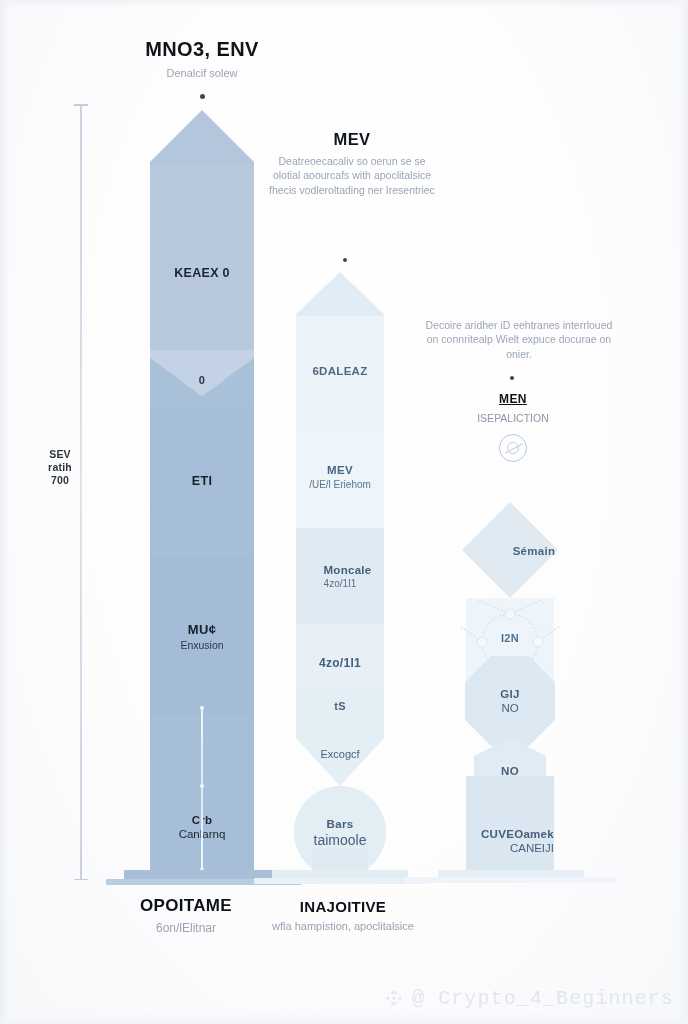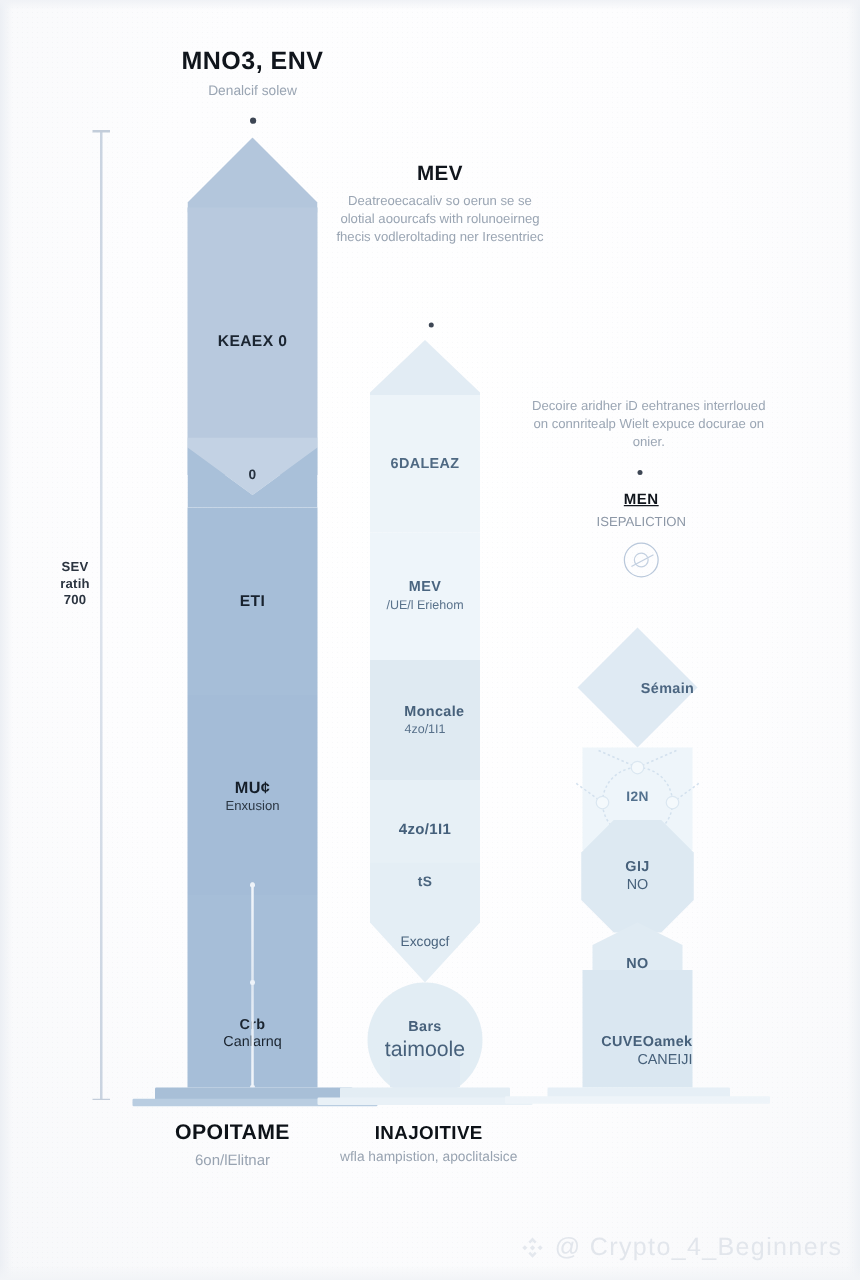--- a/index.html
+++ b/index.html
@@ -83,21 +83,21 @@
   #c3-glyph::after{content:"";position:absolute;left:7px;top:7px;width:12px;height:12px;
     border-radius:50%;border:1.3px solid #c4d1e1;box-sizing:border-box;}
   #c3-glyph::before{content:"";position:absolute;left:4px;top:13px;width:20px;height:1.2px;
     background:#c2cfe0;transform:rotate(-28deg);}
 
   
   .nodeart{position:absolute;pointer-events:none;}
 
   
   #wm{position:absolute;right:14px;bottom:14px;display:flex;align-items:center;gap:7px;
-      color:#e2e6ec;font-size:21px;letter-spacing:1.1px;font-family:Liberation Sans, sans-serif;}
+      color:#e2e6ec;font-size:21px;letter-spacing:1.1px;font-family:Liberation Mono, monospace;}
   #wm .logo{width:22px;height:22px;position:relative;}
   #wm .at{font-size:20px;}
 </style>
 </head>
 <body>
 
 <div id="canvas">
   <div id="grain"></div>
   <div class="edge-l"></div>
   <div class="edge-r"></div>
@@ -163,21 +163,21 @@
   <div class="base" style="left:124px;top:870px;width:158px;height:11px;background:#a8bfd7;"></div>
   <div class="base" style="left:106px;top:879px;width:196px;height:6px;background:#b9cde1;"></div>
 
   <div class="footbox" style="left:96px;top:896px;width:180px;">
     <div class="ftitle" style="font-size:17px;">OPOITAME</div>
     <div class="fsub" style="font-size:12px;">6on/lElitnar</div>
   </div>
 
   <div class="headbox" style="left:268px;top:130px;width:168px;">
     <div class="title" style="font-size:16.5px;">MEV</div>
-    <div class="sub" style="font-size:10.5px;">Deatreoecacaliv so oerun se se olotial aoourcafs with rolunoeirneg fhecis vodleroltading ner Iresentriec</div>
+    <div class="sub" style="font-size:10.5px;">Deatreoecacaliv so oerun se se olotial aoourcafs with apoclitalsice fhecis vodleroltading ner Iresentriec</div>
   </div>
   <div class="headdot" style="left:345px;top:258px;width:4px;height:4px;margin-left:-2px;"></div>
 
   <div class="tower" style="left:296px;top:272px;width:88px;height:598px;">
     <svg class="tip" style="top:0;height:48px;" viewBox="0 0 88 48" preserveAspectRatio="none">
       <polygon points="44,0 88,42 88,48 0,48 0,42" fill="#e2ecf4"></polygon>
     </svg>
     <div class="seg" style="top:44px;height:110px;background:#edf4f9;">
       <div class="st" style="font-size:11.5px;color:#4f6983;filter:blur(.3px);">6DALEAZ</div>
     </div>
@@ -199,21 +199,21 @@
     <div class="seg" style="top:428px;height:60px;justify-content:space-between;">
       <div class="st" style="font-size:11px;color:#4a647e;filter:blur(.35px);">tS</div>
       <div class="sb" style="font-size:11px;color:#4a647e;filter:blur(.35px);">Excogcf</div>
     </div>
 
     <svg style="position:absolute;top:512px;left:-4px;width:96px;height:96px;" viewBox="0 0 96 96">
       <circle cx="48" cy="48" r="46" fill="#e2edf4"></circle>
     </svg>
     <div class="seg" style="top:532px;height:58px;">
       <div class="st" style="font-size:11.5px;color:#47617b;filter:blur(.3px);">Bars</div>
-      <div class="sb" style="font-size:17px;color:#47617b;filter:blur(.3px);">taimoole</div>
+      <div class="sb" style="font-size:14px;color:#47617b;filter:blur(.3px);">taimoole</div>
     </div>
   </div>
   <div class="base" style="left:312px;top:848px;width:56px;height:22px;background:#dfeaf3;"></div>
   <div class="base" style="left:272px;top:870px;width:136px;height:10px;background:#e3edf4;"></div>
   <div class="base" style="left:254px;top:878px;width:172px;height:6px;background:#e9f1f7;"></div>
 
   <div class="footbox" style="left:268px;top:898px;width:150px;">
     <div class="ftitle" style="font-size:15px;">INAJOITIVE</div>
     <div class="fsub" style="font-size:11px;">wfla hampistion, apoclitalsice</div>
   </div>

